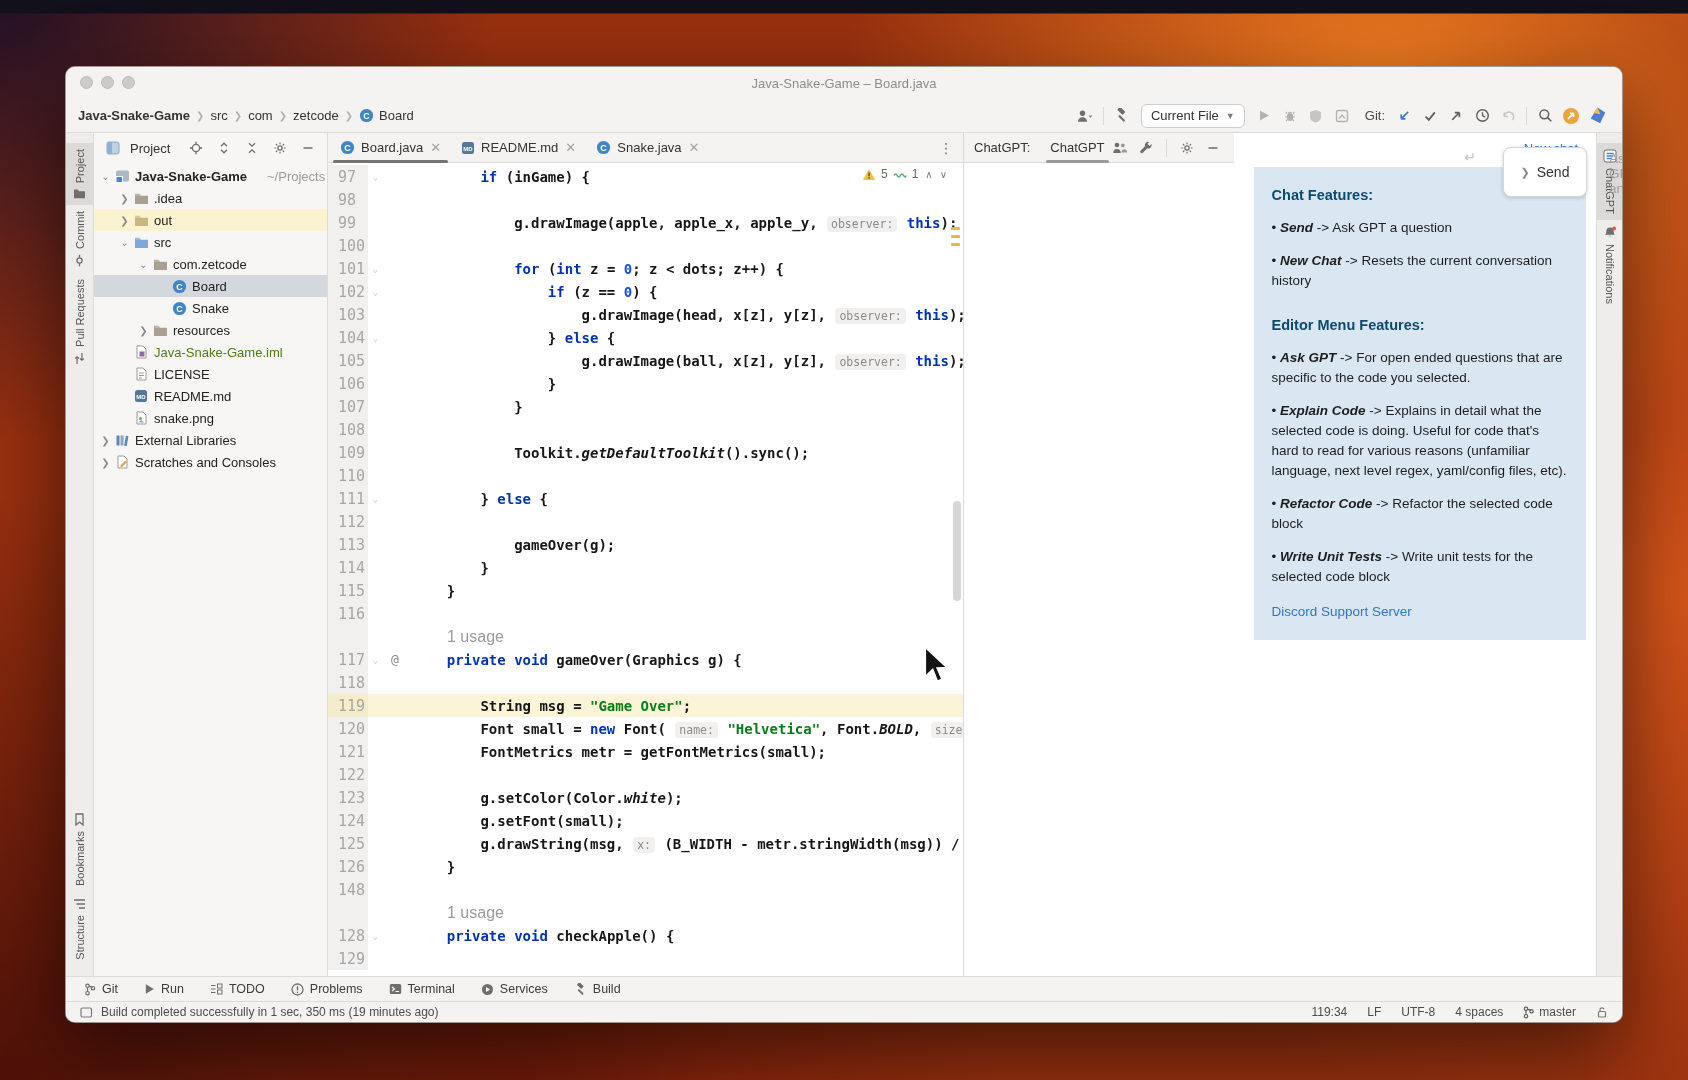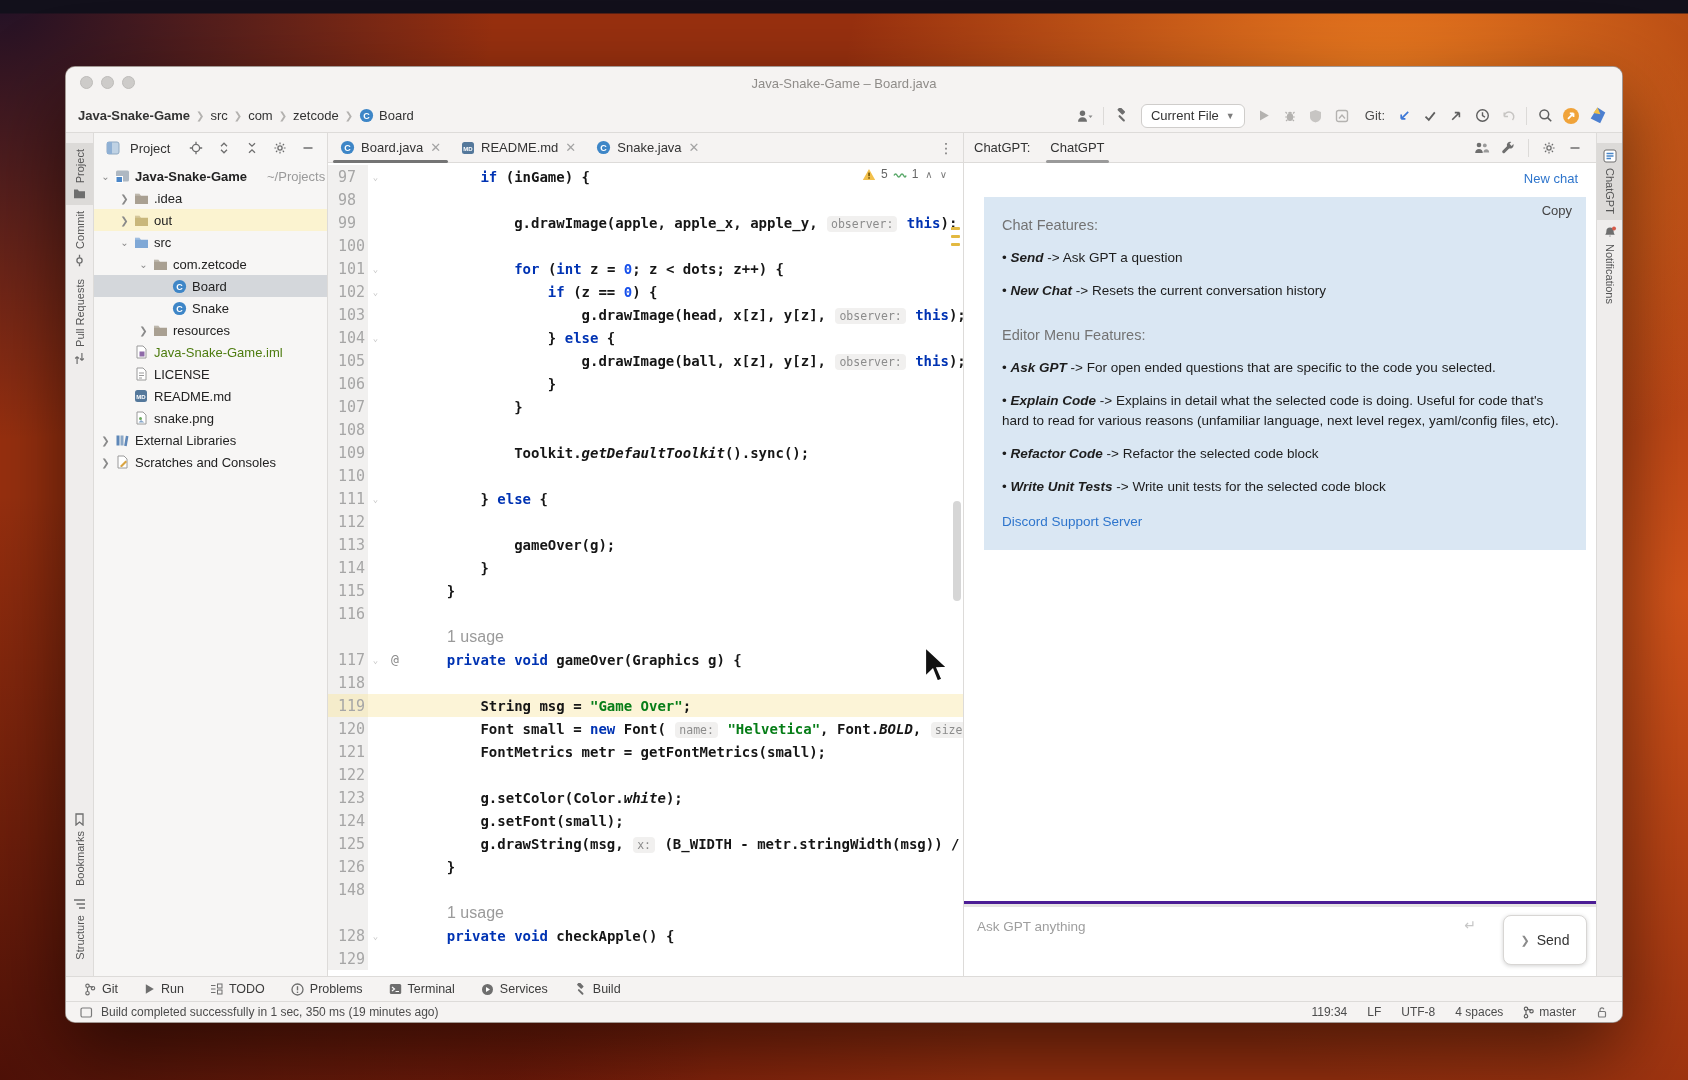--- a/index.html
+++ b/index.html
@@ -76,30 +76,30 @@
   .k{color:#0033B3}.s{color:#067D17}.n2{color:#1750EB}
   .i{font-style:italic}.ib{font-style:italic}
   .h{color:#8C8C8C;background:#F1F0EF;border-radius:4px;font-size:11.5px;font-weight:normal;padding:1px 4px;margin:0 1px}
   .usagerow{height:23px;display:flex;align-items:center}
   .usagetxt{color:#9a9a9a;font-size:16px;font-weight:normal;font-family:"Liberation Sans",sans-serif}
   .inspect{position:absolute;top:4px;right:16px;display:flex;align-items:center;gap:5px;font-size:12px;color:#666;font-weight:normal;font-family:"Liberation Sans",sans-serif}
   .inspect .chv{color:#7a7a7a;font-size:10px;margin-left:2px}
   .sbthumb{position:absolute;right:2px;top:338px;width:8px;height:100px;border-radius:4px;background:rgba(0,0,0,.16)}
   .mark{position:absolute;right:3px;width:9px;height:3px;background:#E3B940;border-radius:1px}
   
-  .chat{width:632px;flex:none;background:#fff;display:flex;flex-direction:column}
+  .chat{width:632px;flex:none;background:#fff;display:flex;flex-direction:row}
   .chead{height:30px;flex:none;background:#F5F3F2;border-bottom:1px solid #DDDBD9;display:flex;align-items:center;padding:0 10px;font-size:13px;color:#333}
   .ctab{position:relative;height:100%;display:flex;align-items:center;padding:0 4px;margin-left:16px}
   .ctab::after{content:"";position:absolute;left:0;right:0;bottom:-1px;height:3px;background:#9a9a9a;border-radius:2px}
   .cicons{margin-left:auto;display:flex;align-items:center;gap:4px}
   .cbody{flex:1;position:relative;overflow:hidden;background:#fff}
   .newchat{position:absolute;top:8px;right:18px;font-size:13px;color:#2E75CC}
   .card{position:absolute;left:20px;right:10px;top:34px;background:#DAE7F3;padding:16px 18px 18px;font-size:13.5px;line-height:20px;color:#1d1d1d}
   .copybtn{position:absolute;top:4px;right:14px;font-size:13px;color:#444}
-  .msg-h{font-weight:normal;font-size:14.5px;color:#737373;margin-top:24px}
+  .msg-h{font-weight:bold;font-size:14.5px;color:#0c4a6e;margin-top:24px}
   .msg-h:first-child{margin-top:2px}
   .msg-b{margin-top:13px}
   .msg-link{margin-top:15px;color:#2E75CC}
   .cfoot{height:75px;flex:none;border-top:3px solid #4c1d95;position:relative;background:#fff}
   .cfoot::before{content:"";position:absolute;top:0;left:0;right:0;height:3px;background:#E7E5E3}
   .ph{position:absolute;left:13px;top:15px;font-size:13.5px;color:#9e9e9e}
   .retico{position:absolute;right:120px;top:13px;color:#c6c6c6;font-size:14px}
   .sendbtn{position:absolute;right:9px;top:11px;width:84px;height:50px;background:#fff;border:1px solid #D8D6D4;border-radius:8px;
     box-shadow:0 1px 4px rgba(0,0,0,.18);display:flex;align-items:center;justify-content:center;gap:7px;font-size:14px;color:#333}
   .sendbtn .gl{color:#8a8a8a;font-size:11px}

